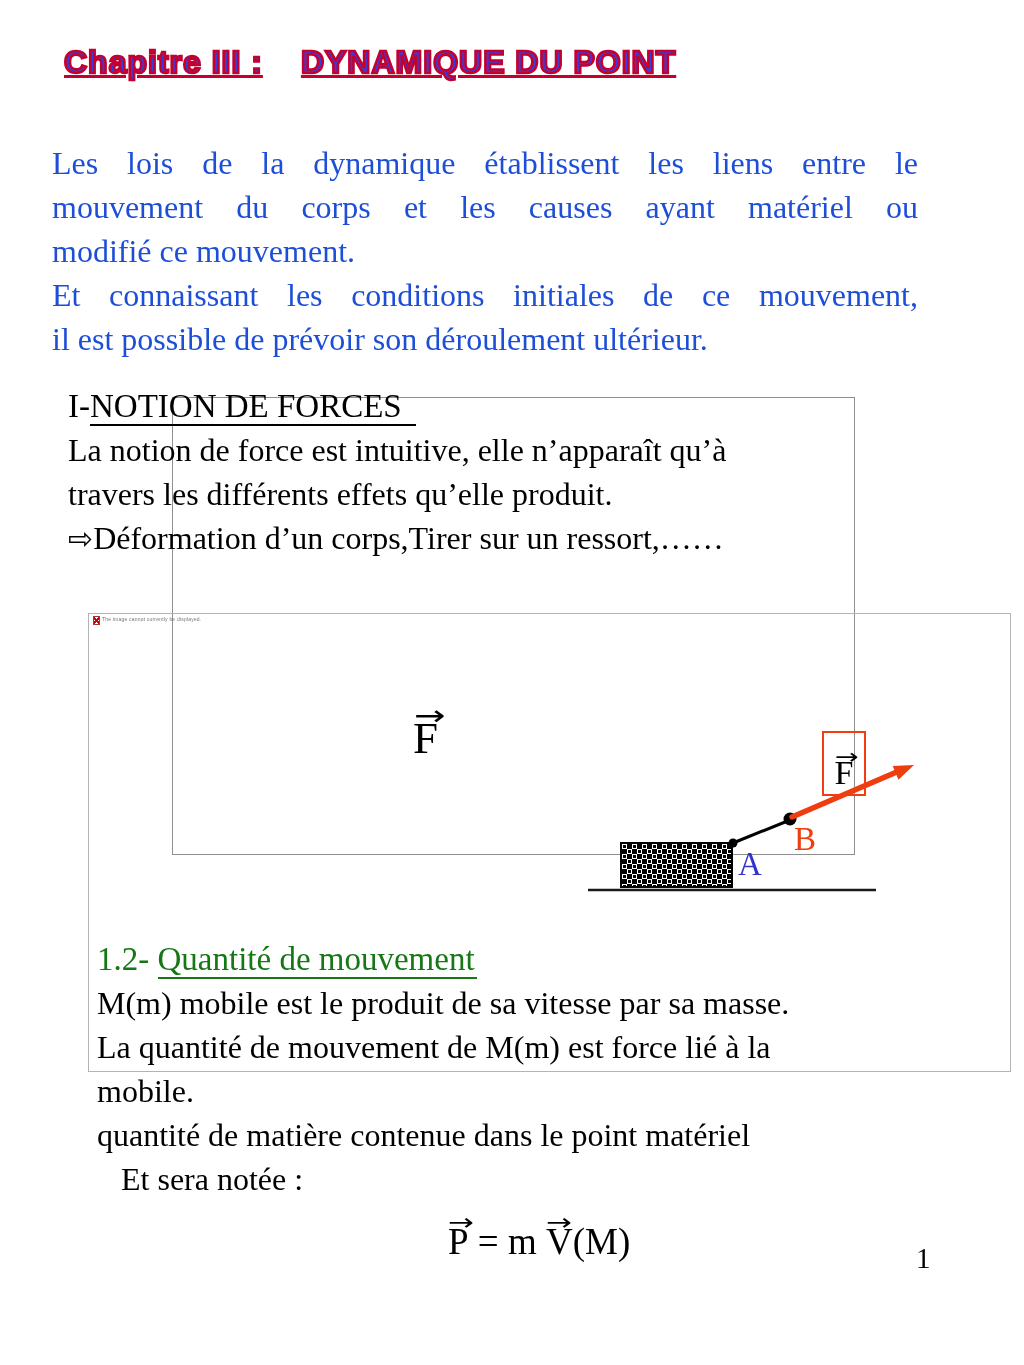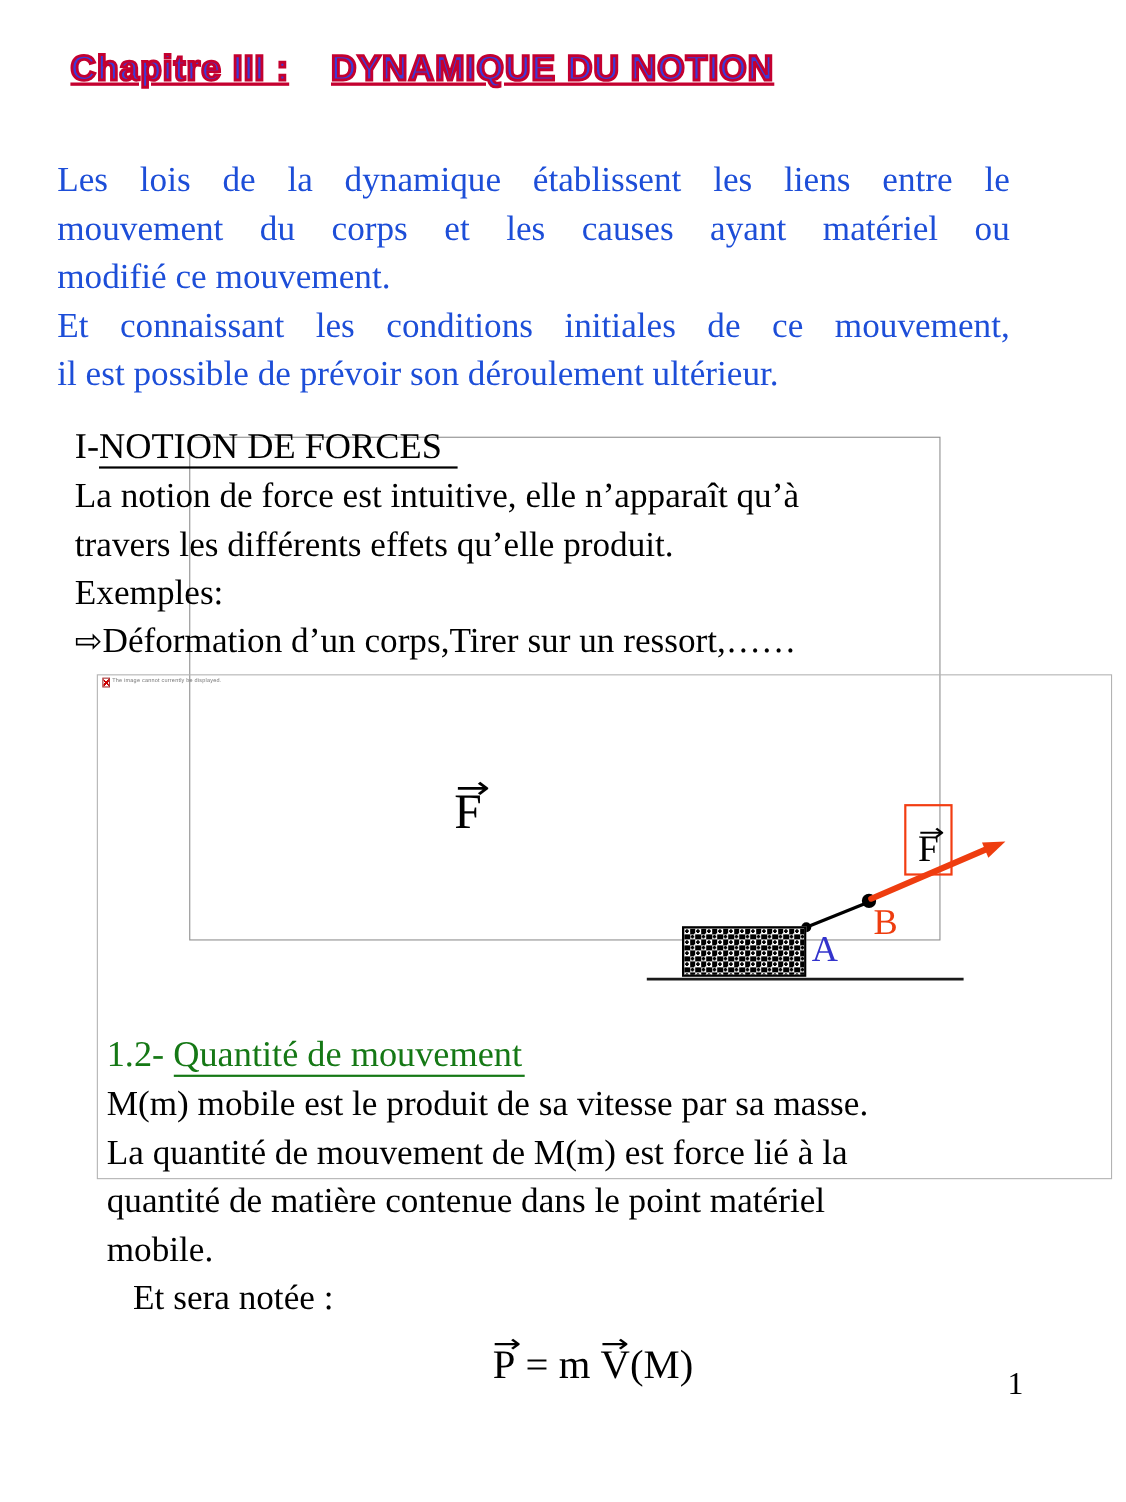--- a/index.html
+++ b/index.html
@@ -83,36 +83,35 @@
 </head>
 <body>
 
 <div class="slide">
 
   <div class="rect rect1"></div>
   <div class="rect rect2"></div>
 
   <div class="title-row">
     <span>Chapitre III :</span>
-    <span>DYNAMIQUE DU NOTION</span>
+    <span>DYNAMIQUE DU POINT</span>
   </div>
 
   <div class="txt intro">
     <div class="just">Les lois de la dynamique établissent les liens entre le</div>
     <div class="just">mouvement du corps et les causes ayant matériel ou</div>
     <div>modifié ce mouvement.</div>
     <div class="just">Et connaissant les conditions initiales de ce mouvement,</div>
     <div>il est possible de prévoir son déroulement ultérieur.</div>
   </div>
 
   <div class="txt sec1">
     <div class="h1head"><span>I-</span><span class="u">NOTION DE FORCES</span></div>
     <div>La notion de force est intuitive, elle n’apparaît qu’à</div>
     <div>travers les différents effets qu’elle produit.</div>
-    <div>Exemples:</div>
     <div><span class="bullet-arrow">⇨</span><span>Déformation d’un corps,Tirer sur un ressort,……</span></div>
   </div>
 
   <div class="abs ph">
     <span class="ph-icon"></span>
     <span class="ph-text">The image cannot currently be displayed.</span>
   </div>
 
   <div class="abs bigF"><span class="vec">F</span></div>
 
@@ -131,22 +130,22 @@
       <span class="vec">F</span>
     </div>
 
   <div class="abs labelA">A</div>
   <div class="abs labelB">B</div>
 
   <div class="txt sec2">
     <div class="h2head"><span>1.2- </span><span class="u">Quantité de mouvement</span></div>
     <div>M(m) mobile est le produit de sa vitesse par sa masse.</div>
     <div>La quantité de mouvement de M(m) est force lié à la</div>
+    <div>mobile.</div>
     <div>quantité de matière contenue dans le point matériel</div>
-    <div>mobile.</div>
     <div class="note-row"><span class="note">Et sera notée :</span></div>
   </div>
 
   <div class="abs formula"><span class="vec">P</span><span> = m </span><span class="vec">V</span><span>(M)</span></div>
 
   <div class="abs pagenum">1</div>
 
 </div>
 
 </body></html>

